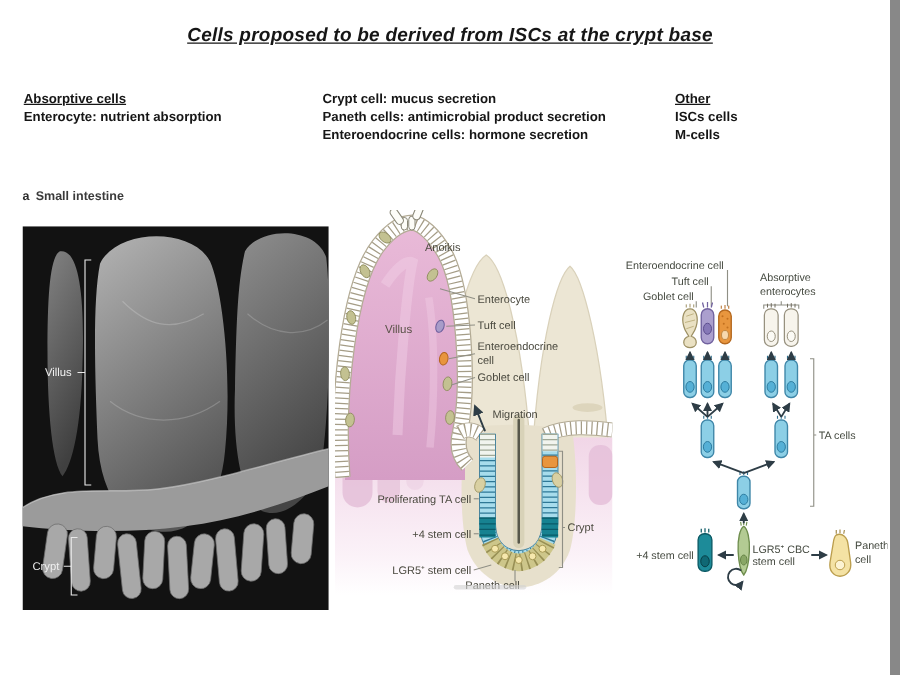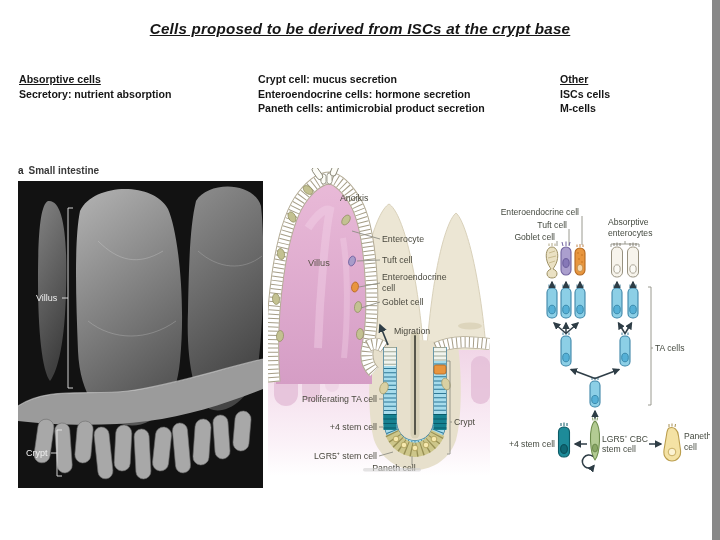--- a/index.html
+++ b/index.html
@@ -5,46 +5,46 @@
   html,body{margin:0;padding:0;background:#888;}
   .slide{position:relative;width:712px;height:540px;background:#ffffff;overflow:hidden;
          font-family:"Liberation Sans",sans-serif;}
   .title{position:absolute;top:20px;left:0;width:720px;text-align:center;
          font-size:15.2px;font-weight:bold;font-style:italic;color:#161616;
          text-decoration:underline;letter-spacing:.2px;}
   .legend{position:absolute;font-size:10.6px;font-weight:bold;color:#161616;line-height:14.6px;}
   .legend .hd{text-decoration:underline;}
   .col-absorptive{left:19px;top:72px;}
   .col-secretory{left:258px;top:72px;}
-  .col-other{left:540px;top:72px;margin-left:20px;}
-  .sem-header{position:absolute;left:18px;top:165px;font-size:10px;color:#2b2b2b;}
+  .col-other{left:540px;top:72px;}
+  .sem-header{position:absolute;left:18px;top:152px;font-size:10px;color:#2b2b2b;}
   .sem-header .letter{font-weight:bold;margin-right:5px;}
   .sem-header .ptitle{font-weight:bold;color:#3a3a3a;}
   .panel{position:absolute;}
   svg text{font-family:"Liberation Sans",sans-serif;}
   .lblSem{font-size:9px;fill:#f0f0f0;}
   .lblM{font-size:8.8px;fill:#4a493f;}
   .lblR{font-size:8.6px;fill:#454a40;}
 </style>
 </head>
 <body>
 
 <div class="slide">
 
   <div class="title">Cells proposed to be derived from ISCs at the crypt base</div>
 
   <div class="legend col-absorptive">
     <div class="hd">Absorptive cells</div>
-    <div>Secretory: nutrient absorption</div>
+    <div>Enterocyte: nutrient absorption</div>
   </div>
 
   <div class="legend col-secretory">
     <div>Crypt cell: mucus secretion</div>
+    <div>Paneth cells: antimicrobial product secretion</div>
     <div>Enteroendocrine cells: hormone secretion</div>
-    <div>Paneth cells: antimicrobial product secretion</div>
   </div>
 
   <div class="legend col-other">
     <div class="hd">Other</div>
     <div>ISCs cells</div>
     <div>M-cells</div>
   </div>
 
   <div class="sem-header">
     <span class="letter">a</span><span class="ptitle">Small intestine</span>

